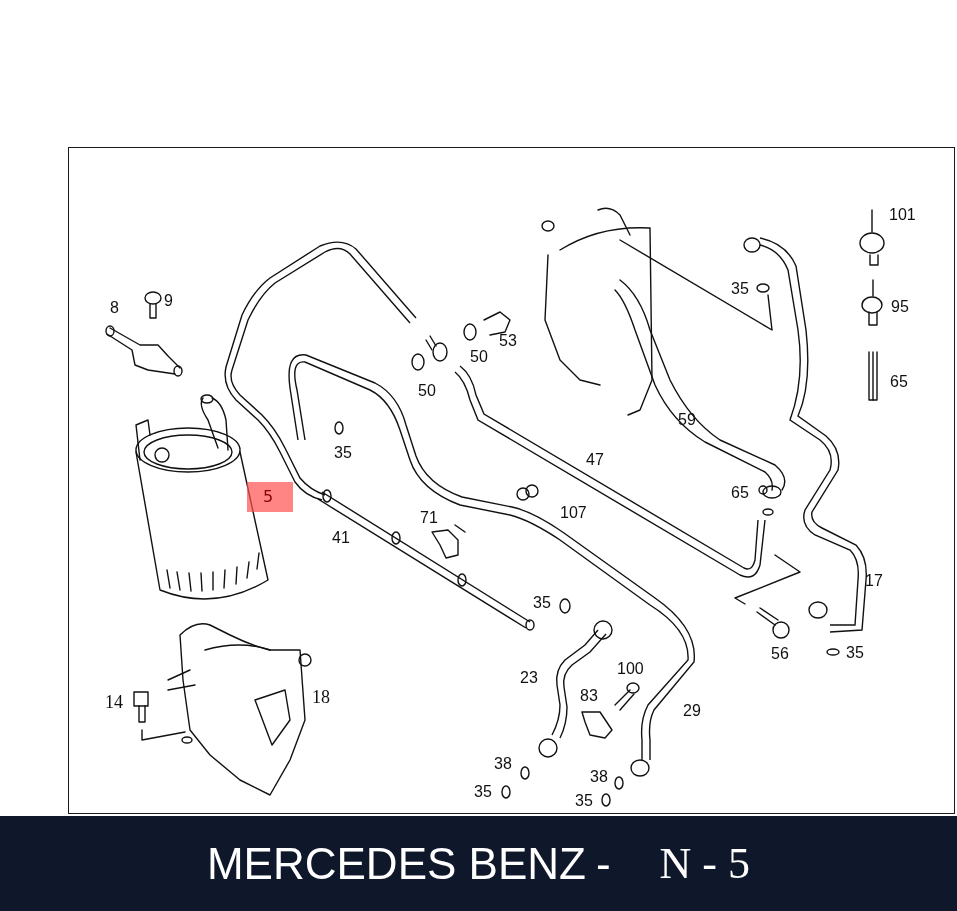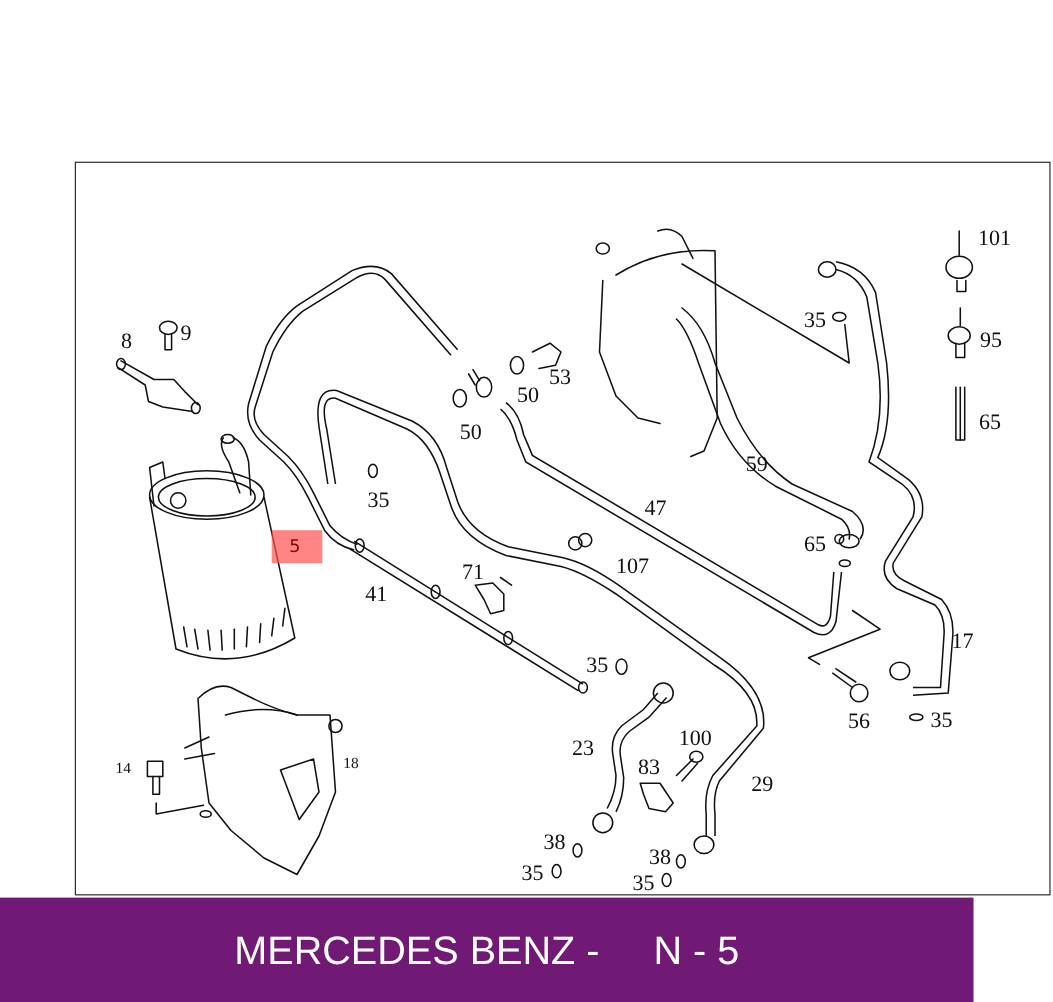--- a/index.html
+++ b/index.html
@@ -6,38 +6,38 @@
     body {
       width: 957px; height: 911px; background: #ffffff; position: relative; overflow: hidden;
       font-family: "Liberation Sans", sans-serif;
     }
     .frame {
       position: absolute; left: 68px; top: 147px; width: 887px; height: 667px;
       border: 1.5px solid #1a1a1a; box-sizing: border-box; background: #fff;
     }
     svg.diagram { position: absolute; left: 0; top: 0; width: 957px; height: 911px; }
     .callout {
-      position: absolute; font-family: Liberation Serif, serif; font-size: 20px; color: #111;
+      position: absolute; font-family: Liberation Sans, sans-serif; font-size: 16px; color: #111;
       line-height: 1; white-space: nowrap;
     }
-    .callout.serif { font-family: "Liberation Serif", serif; font-size: 14px; }
+    .callout.serif { font-family: "Liberation Serif", serif; font-size: 18px; }
     .highlight {
       position: absolute; left: 247px; top: 482px; width: 46px; height: 30px;
       background: rgba(255, 80, 80, 0.7); color: #8b0000;
       font-family: "DejaVu Sans", sans-serif; font-size: 16px;
       box-sizing: border-box; padding: 5px 0 0 16px;
     }
     .footer {
-      position: absolute; left: 0; top: 816px; width: 885px; height: 95px;
-      background: #701a75; color: #ffffff;
+      position: absolute; left: 0; top: 816px; width: 957px; height: 95px;
+      background: #0f172a; color: #ffffff;
       display: flex; align-items: center; justify-content: center;
-      font-family: "Liberation Sans", sans-serif; font-size: 36px; letter-spacing: 0px;
+      font-family: "Liberation Sans", sans-serif; font-size: 44px; letter-spacing: 0px;
     }
     .footer .code { margin-left: 10px; }
-    .footer .num { margin-left: 49px; }
+    .footer .num { margin-left: 49px; font-family: Liberation Serif, serif; }
     .stroke { fill: none; stroke: #111; stroke-width: 1.4; stroke-linecap: round; stroke-linejoin: round; }
     .pipe { fill: none; stroke: #111; stroke-width: 1.4; }
   </style>
 </head>
 <body>
 
 <div class="frame"></div>
 
 <svg class="diagram" viewBox="0 0 957 911">
 

